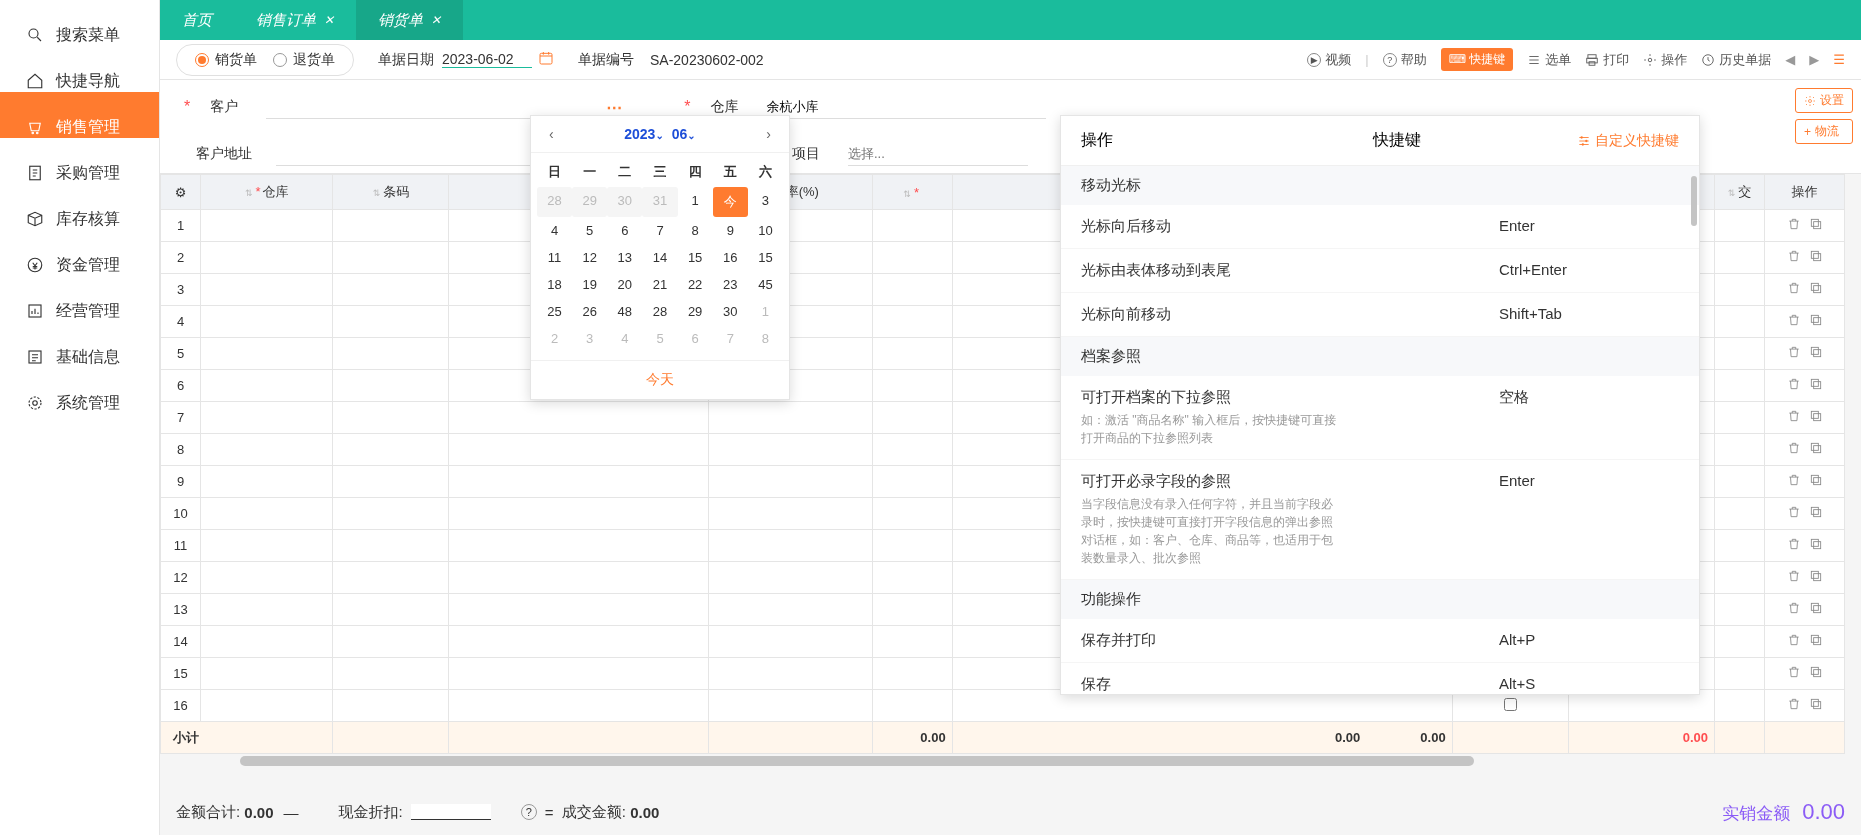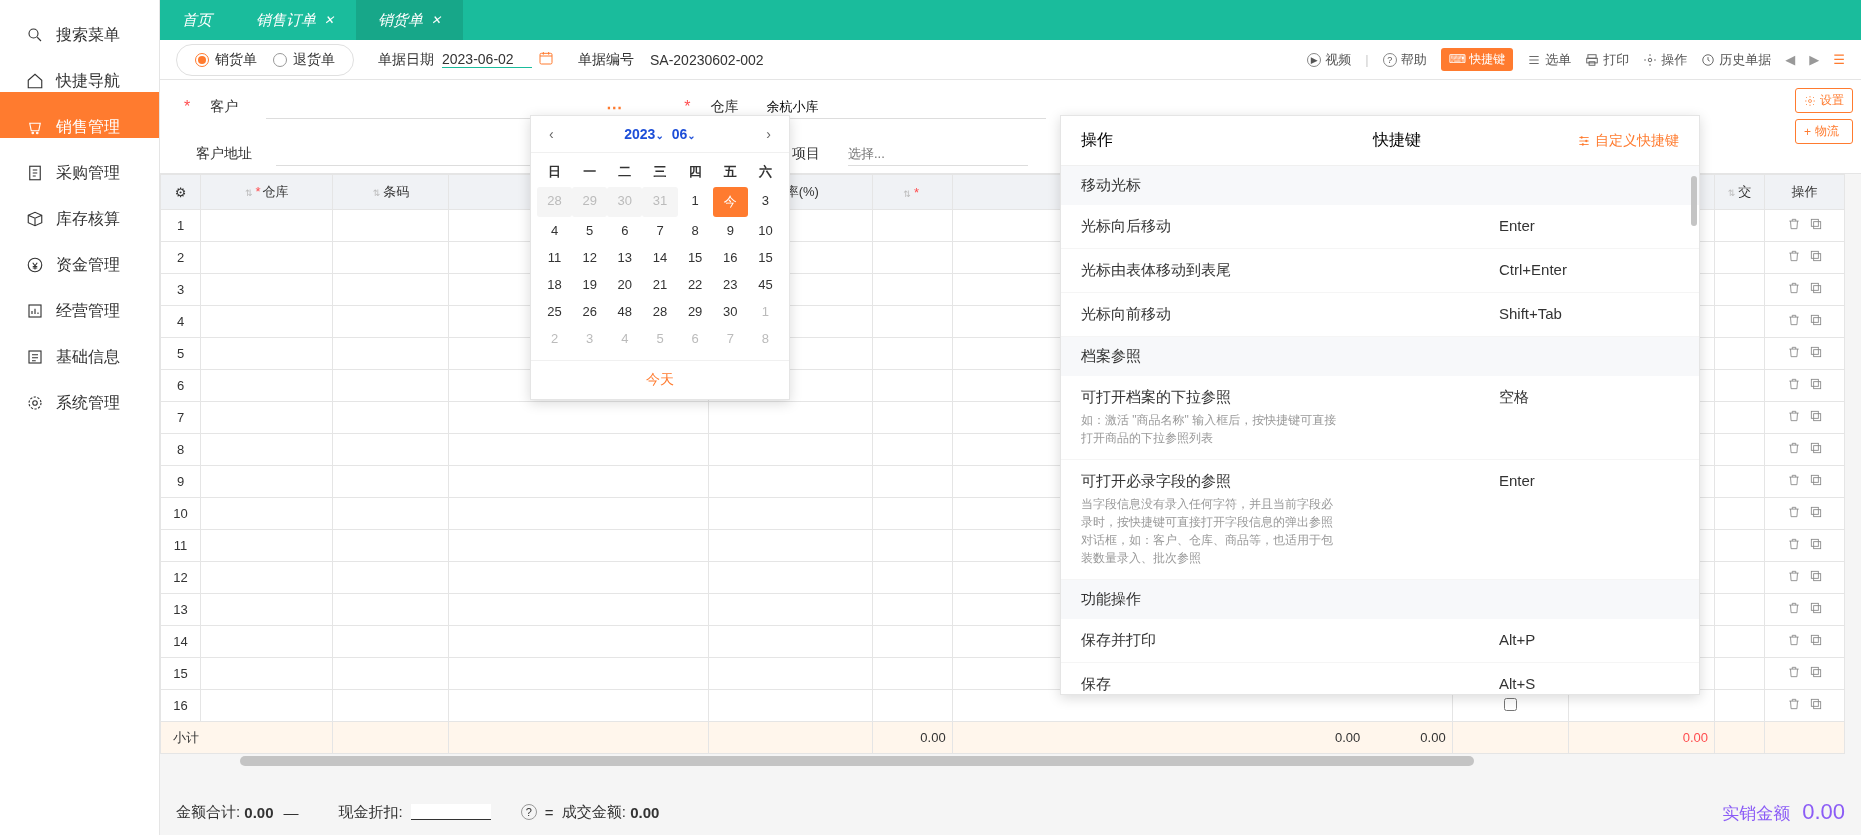--- a/index.html
+++ b/index.html
@@ -57,21 +57,21 @@
 .table-wrap { background: #fff; margin: 0 16px 0 0; overflow: hidden; position: relative; }
 .data-table { border-collapse: collapse; width: 100%; font-size: 13px; }
 .data-table th { background: #f0f2f5; border: 1px solid #e5e5e5; padding: 8px 6px; font-weight: normal; color: #333; position: relative; text-align: center; white-space: nowrap; }
 .data-table td { border: 1px solid #e5e5e5; padding: 6px; text-align: center; height: 32px; color: #333; }
 .sort-icon { color: #bbb; font-size: 9px; display: inline-block; margin-right: 3px; }
 .th-red::before { content: '*'; color: #ff4d4f; margin-right: 2px; }
 .gear-th { width: 40px; }
 .row-actions { display: flex; gap: 8px; justify-content: center; color: #888; }
 .row-actions span { cursor: pointer; }
 .checkbox-cell input { cursor: pointer; }
-.subtotal-row td { background: #fff6ec; font-weight: normal; }
+.subtotal-row td { background: #fff6ec; font-weight: bold; }
 .subtotal-row td.neg { color: #ff4d4f; }
 
 
 .h-scroll { height: 14px; background: #f5f5f5; margin: 0 16px 0 40px; position: relative; border-radius: 7px; overflow: hidden; }
 .h-scroll-thumb { position: absolute; left: 40px; width: 75%; height: 10px; top: 2px; background: #c4c4c4; border-radius: 5px; }
 
 
 .footer { position: absolute; left: 16px; right: 16px; bottom: 10px; display: flex; align-items: center; font-size: 15px; color: #333; }
 .footer-item { margin-right: 30px; display: flex; align-items: center; }
 .underline-input { border: none; border-bottom: 1px solid #333; width: 80px; outline: none; margin-left: 8px; }

